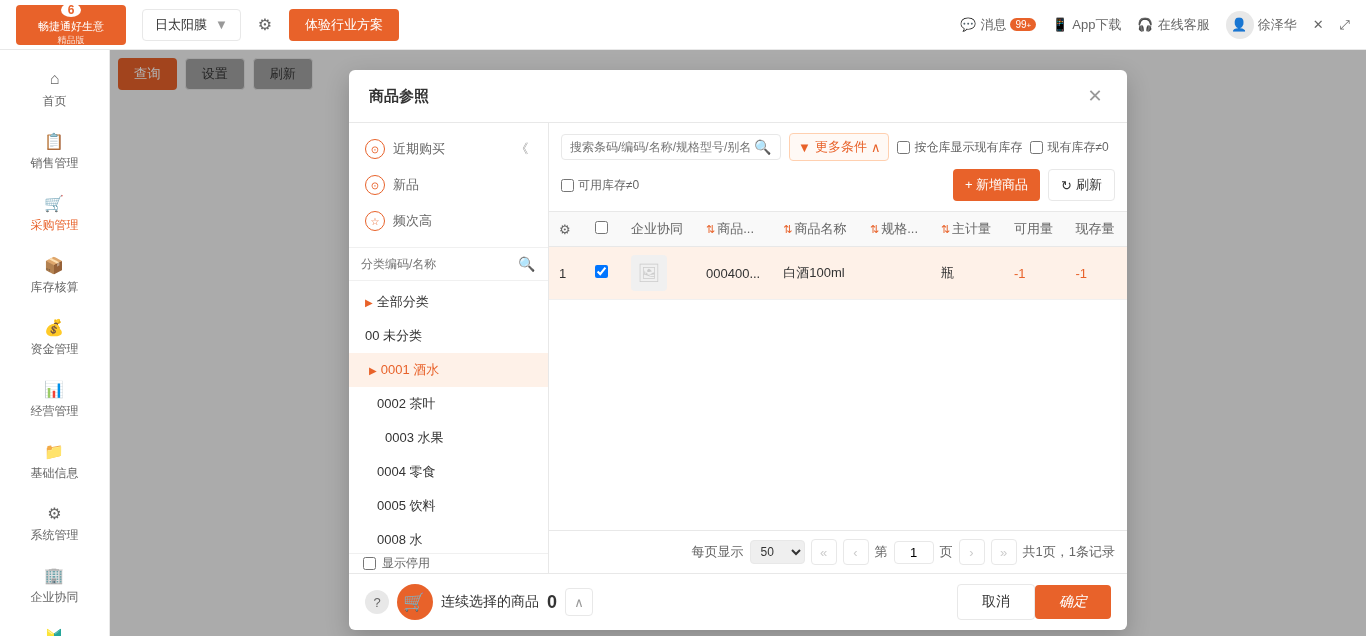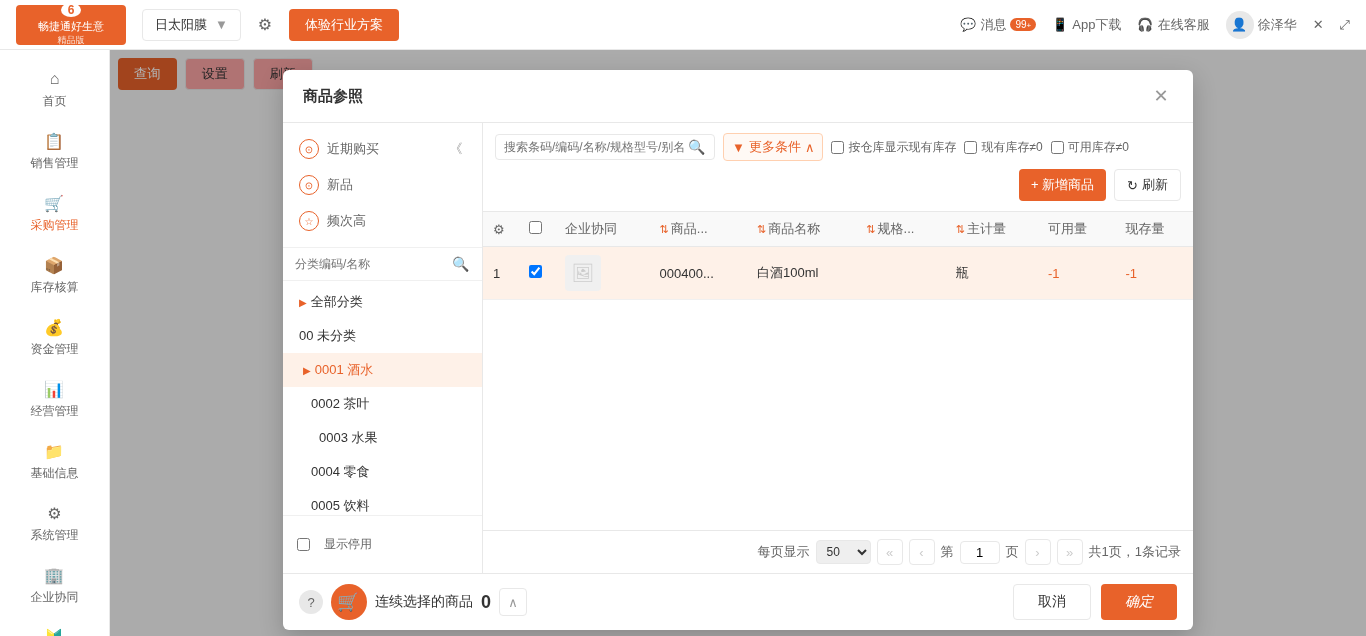--- a/index.html
+++ b/index.html
@@ -133,21 +133,21 @@
       position: absolute;
       top: 0; left: 0; right: 0; bottom: 0;
       padding: 8px;
     }
     .bg-toolbar {
       display: flex;
       gap: 8px;
       margin-bottom: 8px;
     }
     .bg-btn {
-      background: #fca5a5;
+      background: #a3a3a3;
       border: 1px solid #e8e8e8;
       border-radius: 4px;
       padding: 6px 16px;
       cursor: pointer;
       font-size: 13px;
       color: #333;
     }
     .bg-btn-primary {
       background: #e8622a;
       color: #fff;
@@ -163,21 +163,21 @@
       background: rgba(0,0,0,0.3);
       display: flex;
       align-items: flex-start;
       justify-content: center;
       padding-top: 20px;
       z-index: 100;
     }
     .modal {
       background: #fff;
       border-radius: 6px;
-      width: 910px;
+      width: 778px;
       max-height: 560px;
       display: flex;
       flex-direction: column;
       box-shadow: 0 8px 24px rgba(0,0,0,0.2);
     }
     .modal-header {
       display: flex;
       align-items: center;
       justify-content: space-between;
       padding: 14px 20px;
@@ -270,24 +270,24 @@
       align-items: center;
     }
     .category-item.active {
       background: #fef1e8;
       color: #e8622a;
     }
     .category-item .arrow { margin-right: 4px; color: #e8622a; font-size: 10px; }
 
     
     .modal-left-bottom {
-      padding: 20px 14px;
+      padding: 1px 14px;
       border-top: 1px solid #f0f0f0;
       display: flex;
-      gap: 14px;
+      gap: 6px;
       font-size: 12px;
       color: #666;
     }
 
     
     .modal-right {
       flex: 1;
       display: flex;
       flex-direction: column;
       overflow: hidden;
@@ -495,21 +495,21 @@
       width: 28px; height: 28px;
       display: flex; align-items: center; justify-content: center;
       cursor: pointer;
       color: #999;
       border: 1px solid #e8e8e8;
       border-radius: 4px;
     }
     .footer-right {
       margin-left: auto;
       display: flex;
-      gap: 10px;
+      align-items: center;
     }
     .btn-cancel {
       background: #fff;
       border: 1px solid #e8e8e8;
       border-radius: 4px;
       padding: 8px 24px;
       cursor: pointer;
       font-size: 14px;
       color: #333;
     }

